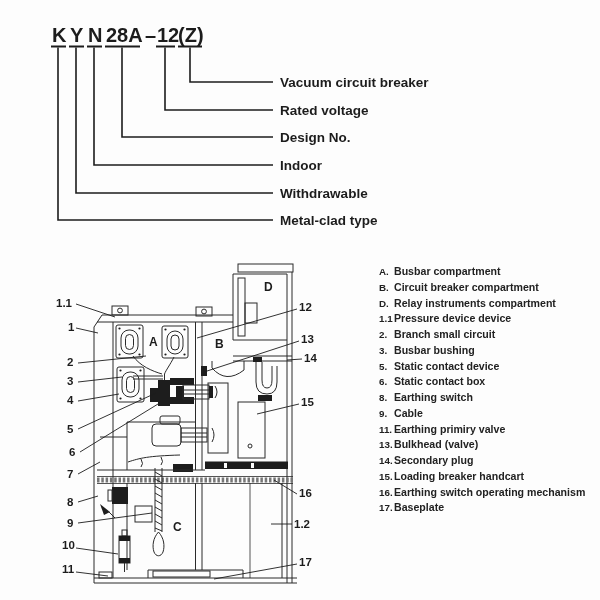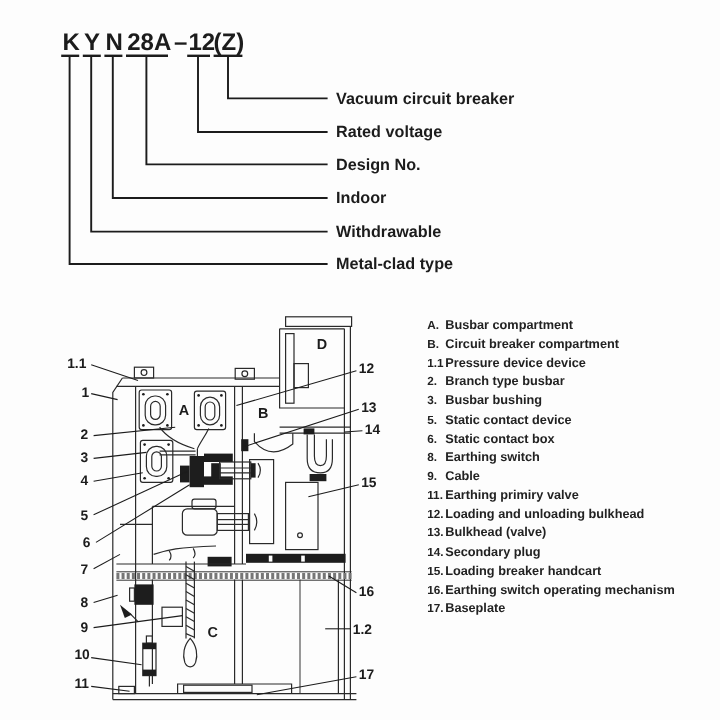--- a/index.html
+++ b/index.html
@@ -8,21 +8,21 @@
     background:#fdfdfd;overflow:hidden;
     font-family:"Liberation Sans",sans-serif;color:#1c1c1c;
   }
   svg text{font-family:"Liberation Sans",sans-serif;fill:#1c1c1c;}
   #designation-svg{position:absolute;left:0;top:0;}
   #structure-svg{position:absolute;left:50px;top:248px;}
   #legend{
     position:absolute;left:356px;top:264px;width:238px;
     font-size:10.6px;line-height:14.75px;font-weight:bold;color:#222;
   }
-  .legend-row{white-space:nowrap;}
+  .legend-row{white-space:nowrap;margin-left:23px;}
   .legend-id{display:inline-block;min-width:15px;font-size:9.8px;}
   .ink{stroke:#2a2a2a;fill:none;stroke-width:1;}
   .inkf{fill:#1d1d1d;stroke:none;}
 </style>
 </head>
 <body>
 
 <div class="page">
 
   <svg id="designation-svg" width="600" height="250" viewBox="0 0 600 250">
@@ -250,28 +250,28 @@
         <polyline points="292,524 271,524" fill="none" stroke="#1c1c1c" stroke-width="0.9"></polyline>
         <text x="294" y="528" font-size="11.5" font-weight="bold">1.2</text>
         <polyline points="297,564 214,579" fill="none" stroke="#1c1c1c" stroke-width="0.9"></polyline>
         <text x="299" y="566" font-size="11.5" font-weight="bold">17</text>
       </g>
   </svg>
 
   <div id="legend">
       <div class="legend-row"><span class="legend-id">A.</span><span>Busbar compartment</span></div>
       <div class="legend-row"><span class="legend-id">B.</span><span>Circuit breaker compartment</span></div>
+      <div class="legend-row"><span class="legend-id">D.</span><span>Relay instruments compartment</span></div>
       <div class="legend-row"><span class="legend-id">1.1</span><span>Pressure device device</span></div>
-      <div class="legend-row"><span class="legend-id">2.</span><span>Branch type busbar</span></div>
+      <div class="legend-row"><span class="legend-id">2.</span><span>Branch small circuit</span></div>
       <div class="legend-row"><span class="legend-id">3.</span><span>Busbar bushing</span></div>
       <div class="legend-row"><span class="legend-id">5.</span><span>Static contact device</span></div>
       <div class="legend-row"><span class="legend-id">6.</span><span>Static contact box</span></div>
       <div class="legend-row"><span class="legend-id">8.</span><span>Earthing switch</span></div>
       <div class="legend-row"><span class="legend-id">9.</span><span>Cable</span></div>
       <div class="legend-row"><span class="legend-id">11.</span><span>Earthing primiry valve</span></div>
-      <div class="legend-row"><span class="legend-id">12.</span><span>Loading and unloading bulkhead</span></div>
       <div class="legend-row"><span class="legend-id">13.</span><span>Bulkhead (valve)</span></div>
       <div class="legend-row"><span class="legend-id">14.</span><span>Secondary plug</span></div>
       <div class="legend-row"><span class="legend-id">15.</span><span>Loading breaker handcart</span></div>
       <div class="legend-row"><span class="legend-id">16.</span><span>Earthing switch operating mechanism</span></div>
       <div class="legend-row"><span class="legend-id">17.</span><span>Baseplate</span></div>
     </div>
 </div>
 
 </body></html>

